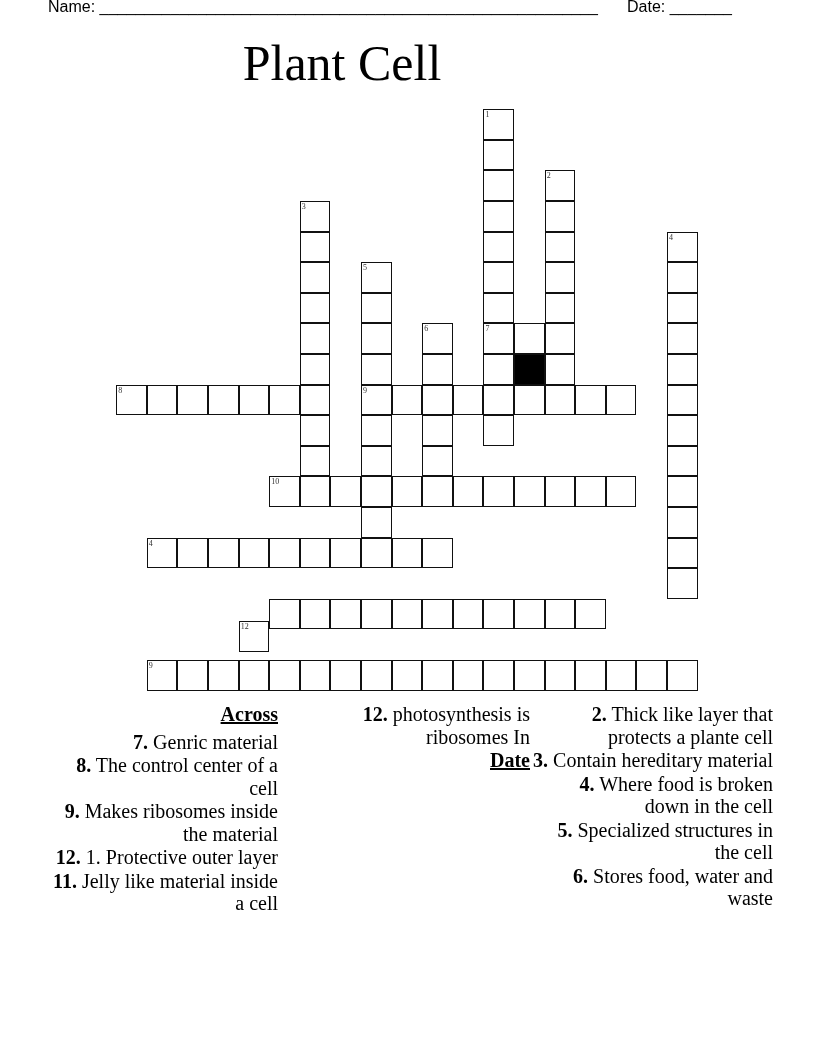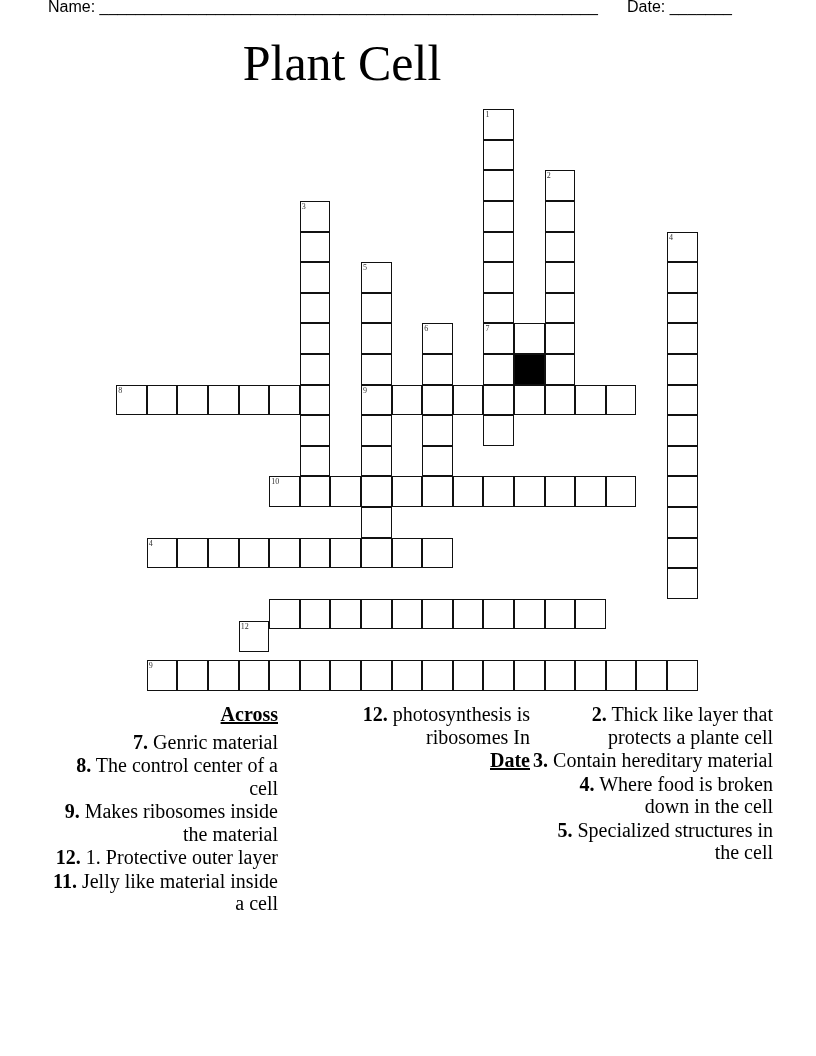--- a/index.html
+++ b/index.html
@@ -194,13 +194,14 @@
 <div class="clues col2">
   <div class="clue"><b>12.</b> <span>photosynthesis is ribosomes In</span></div>
   <div class="section-title">Date</div>
 </div>
 
 <div class="clues col3">
   <div class="clue"><b>2.</b> <span>Thick like layer that protects a plante cell</span></div>
   <div class="clue"><b>3.</b> <span>Contain hereditary material</span></div>
   <div class="clue"><b>4.</b> <span>Where food is broken down in the cell</span></div>
   <div class="clue"><b>5.</b> <span>Specialized structures in the cell</span></div>
+  <div class="clue"><b>6.</b> <span>Stores food, water and waste</span></div>
 </div>
 
 </body></html>

